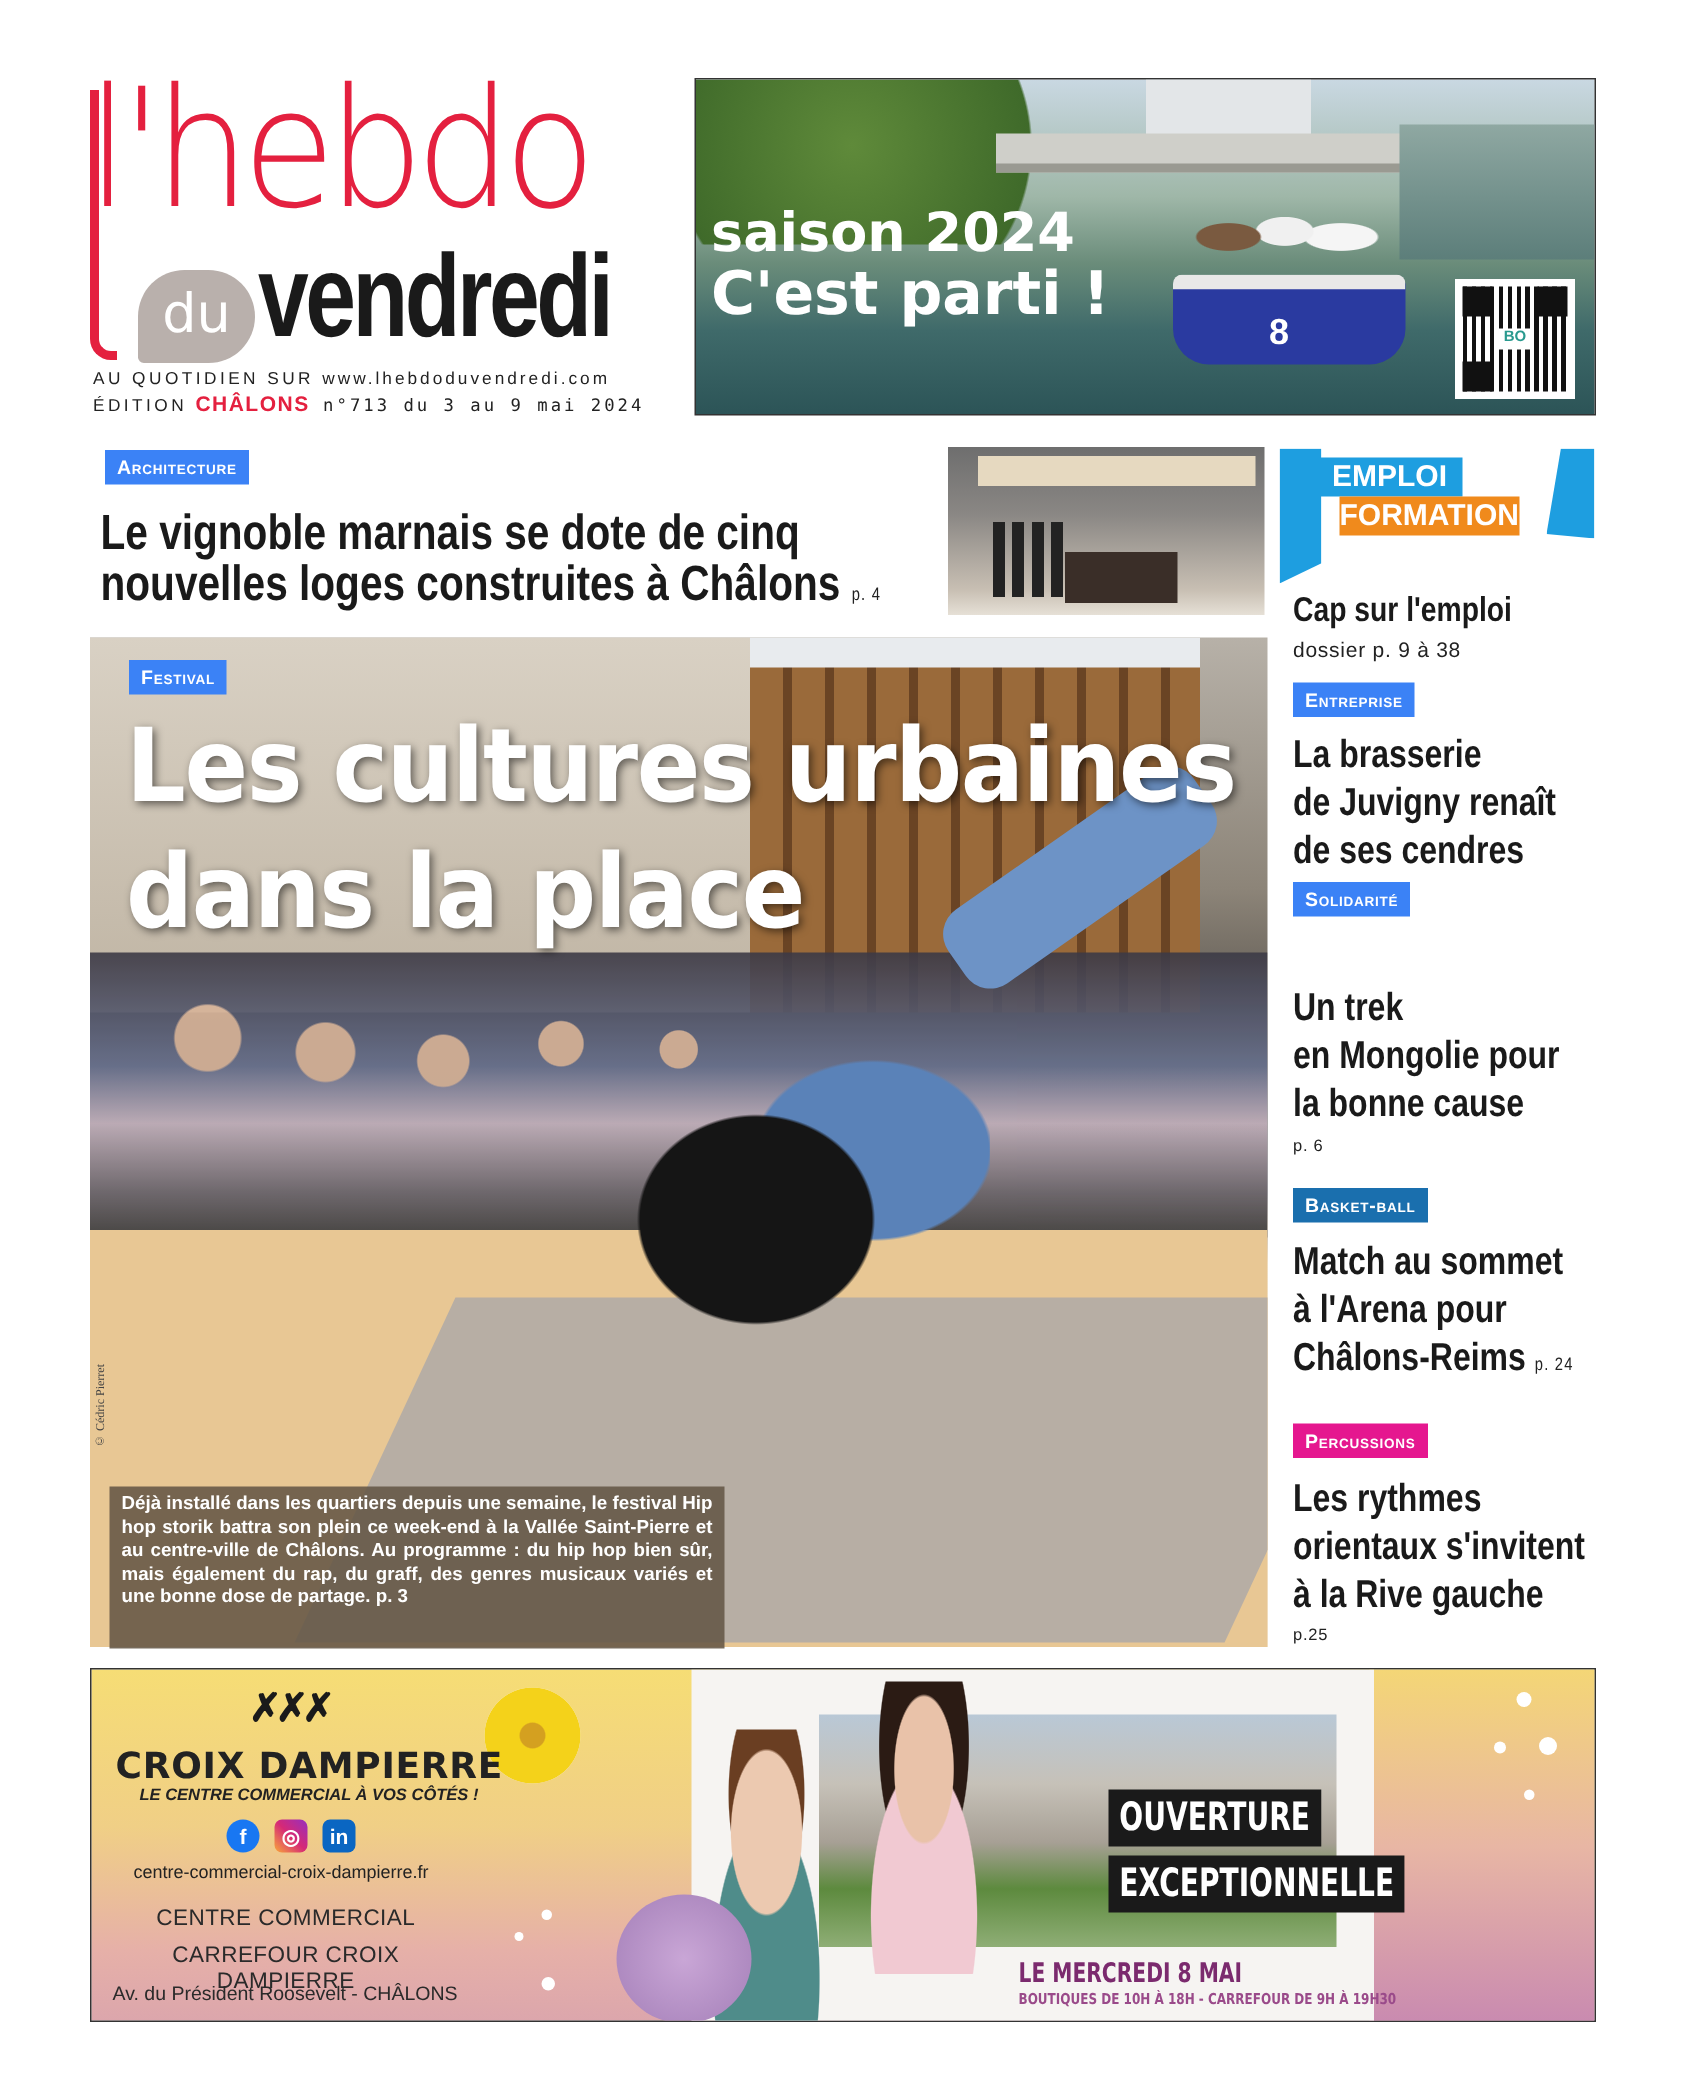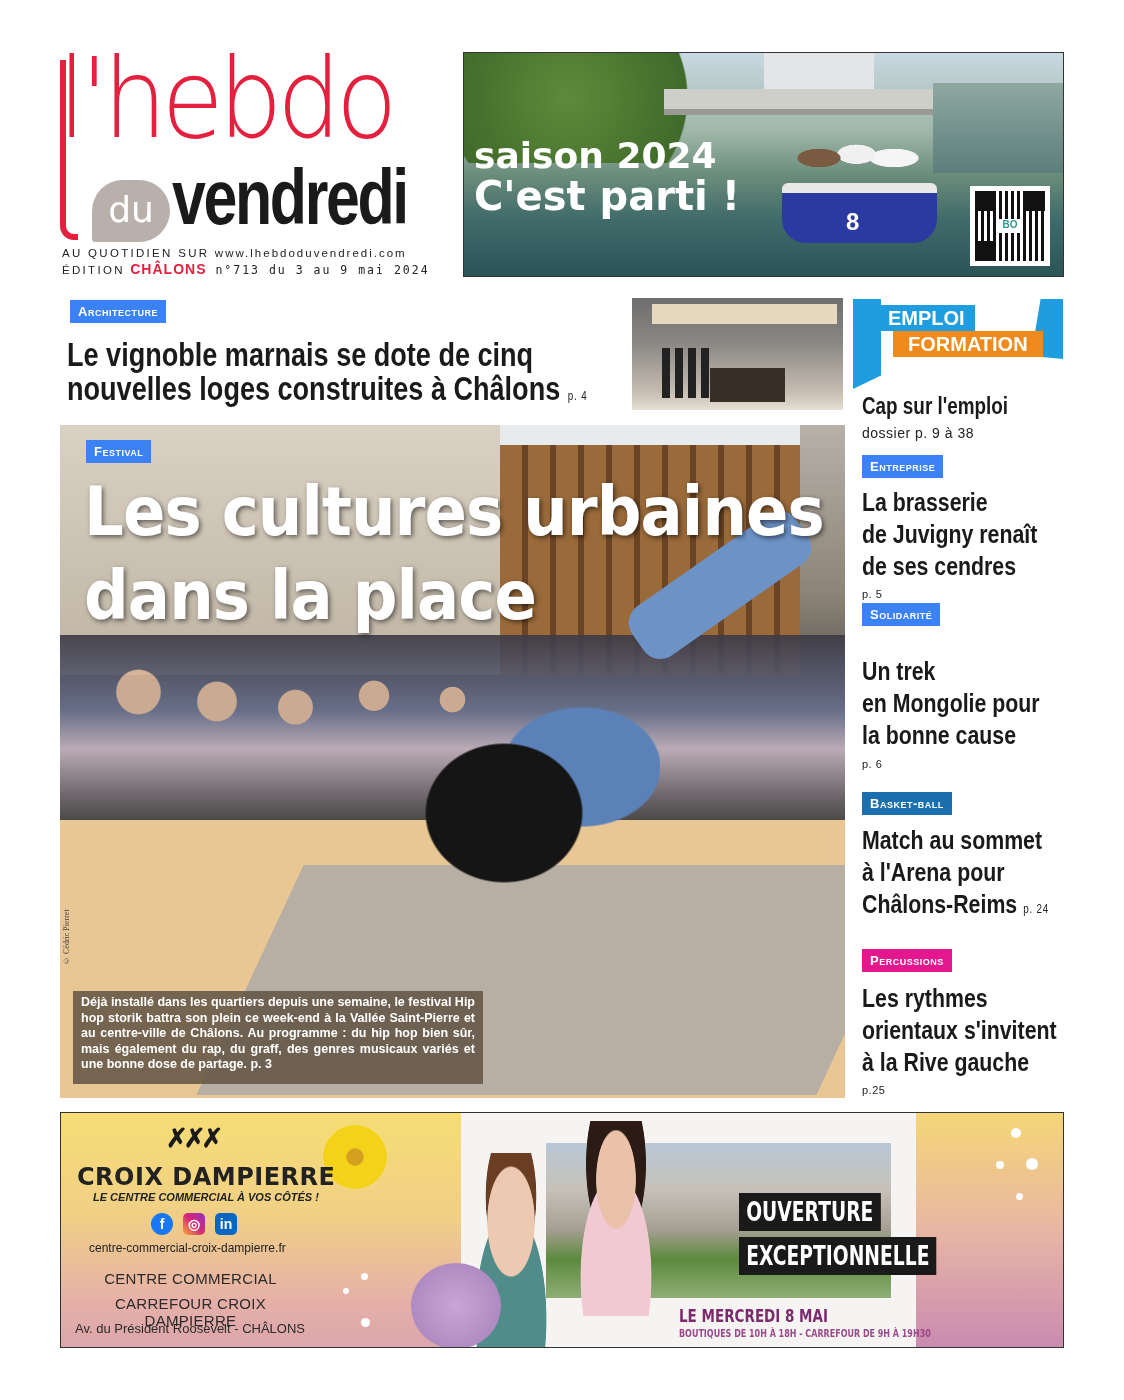--- a/index.html
+++ b/index.html
@@ -62,27 +62,27 @@
  radial-gradient(circle at 40% 32%,#d8b49a 0 3%,transparent 3.2%),
  radial-gradient(circle at 50% 34%,#d8b49a 0 3%,transparent 3.2%),
  linear-gradient(180deg,#3d3a45 0%,#6a7390 40%,#c7b5c0 60%,#3b3b3b 100%);opacity:.9}
 .main-photo .mat{position:absolute;left:0;top:395px;width:785px;height:280px;background:#e8c794}
 .main-photo .grey-mat{position:absolute;left:190px;top:440px;width:620px;height:230px;background:#b7aea4;transform:skewX(-25deg)}
 .main-photo .dancer{position:absolute;left:340px;top:250px;width:260px;height:230px;background:radial-gradient(ellipse at 40% 60%,#151515 0 35%,transparent 36%),radial-gradient(ellipse at 70% 40%,#5a82b8 0 30%,transparent 31%)}
 .main-photo .legs{position:absolute;left:560px;top:130px;width:200px;height:60px;background:#6d93c6;transform:rotate(-35deg);border-radius:20px}
 .festival-tag{left:86px;top:440px}
 .main-title{left:84px;top:470px;color:#fff;font-family:"DejaVu Sans",sans-serif;font-weight:700;font-size:68px;line-height:84px;letter-spacing:-1px;text-shadow:2px 2px 6px rgba(0,0,0,.55);transform:scaleX(0.92);transform-origin:left top;white-space:nowrap}
 .photo-credit{left:62px;top:895px;width:20px;height:70px;font-family:"Liberation Serif",serif;font-size:8px;color:#444;writing-mode:vertical-rl;transform:rotate(180deg)}
-.caption-box{left:73px;top:991px;width:410px;height:93px;background:rgba(100,86,70,.88);color:#fff;font-weight:700;font-size:12.5px;line-height:15.5px;padding:4px 8px;text-align:justify}
+.caption-box{left:73px;top:991px;width:410px;height:108px;background:rgba(100,86,70,.88);color:#fff;font-weight:700;font-size:12.5px;line-height:15.5px;padding:4px 8px;text-align:justify}
 
 .emploi{left:853px;top:297px;width:210px;height:88px}
 .emploi .bar-left{position:absolute;left:0;top:2px;width:28px;height:90px;background:#1e9ee0;clip-path:polygon(0 0,100% 0,100% 85%,0 100%)}
 .emploi .bar-right{position:absolute;right:0;top:2px;width:32px;height:60px;background:#1e9ee0;clip-path:polygon(30% 0,100% 0,100% 100%,0 95%)}
 .emploi .lbl1{position:absolute;left:25px;top:8px;background:#1e9ee0;color:#fff;font-weight:700;font-size:20px;padding:2px 10px;line-height:22px}
-.emploi .lbl2{position:absolute;left:40px;top:34px;background:#f08a1c;color:#fff;font-weight:700;font-size:20px;padding:2px 15px;line-height:22px}
+.emploi .lbl2{position:absolute;left:40px;top:34px;background:#f08a1c;color:#fff;font-weight:700;font-size:20px;padding:2px 0;line-height:22px}
 .rc{left:862px}
 .rc-head{font-size:26px;line-height:32px}
 .rc-small{font-size:13px;color:#222;letter-spacing:0.5px}
 
 .ad{left:60px;top:1112px;width:1004px;height:236px;border:1.5px solid #333;overflow:hidden;background:linear-gradient(180deg,#f6dd75 0%,#f0cf86 45%,#e6b0a8 80%,#dca6ac 100%)}
 .ad .right-bg{position:absolute;right:0;top:0;width:150px;height:236px;background:linear-gradient(180deg,#f4d676 0%,#e8b6a4 50%,#c98ab0 100%)}
 .ad .photo-panel{position:absolute;left:400px;top:0;width:455px;height:236px;background:#f6f4f2}
 .ad .cathedral{position:absolute;left:485px;top:30px;width:345px;height:155px;background:linear-gradient(180deg,#b9c8d6 0%,#c6c1b8 30%,#a7a095 55%,#5d8a3e 75%,#8fae76 100%)}
 .ad .girl{position:absolute;left:500px;top:8px;width:110px;height:195px;background:radial-gradient(ellipse at 50% 30%,#e9c2a9 0 25%,transparent 26%),radial-gradient(ellipse at 50% 80%,#f1c9d2 0 45%,transparent 46%),radial-gradient(ellipse at 50% 22%,#2b1b14 0 38%,transparent 39%)}
 .ad .boy{position:absolute;left:395px;top:40px;width:110px;height:196px;background:radial-gradient(ellipse at 50% 35%,#ecc9b0 0 30%,transparent 31%),radial-gradient(ellipse at 50% 85%,#4f8c8a 0 45%,transparent 46%),radial-gradient(ellipse at 50% 22%,#6a3e22 0 32%,transparent 33%)}
@@ -181,21 +181,21 @@
 <div class="abs rc" style="top:455px">
   <span class="tag red">Entreprise</span>
 </div>
 <div class="abs rc headline rc-head" style="top:486px">
   <div>La brasserie</div>
   <div>de Juvigny renaît</div>
   <div>de ses cendres</div>
 </div>
 <div class="abs rc rc-small" style="top:588px;font-size:11px">p. 5</div>
 
-<div class="abs rc" style="top:603px">
+<div class="abs rc" style="top:588px">
   <span class="tag red">Solidarité</span>
 </div>
 <div class="abs rc headline rc-head" style="top:655px">
   <div>Un trek</div>
   <div>en Mongolie pour</div>
   <div>la bonne cause</div>
 </div>
 <div class="abs rc rc-small" style="top:758px;font-size:11px">p. 6</div>
 
 <div class="abs rc" style="top:792px">

